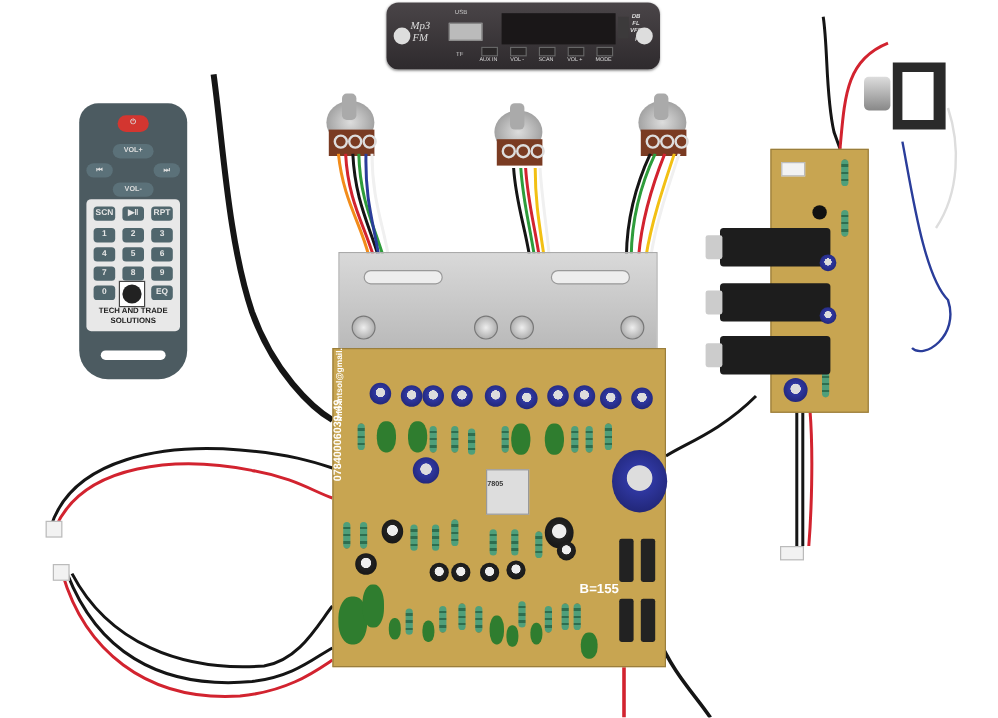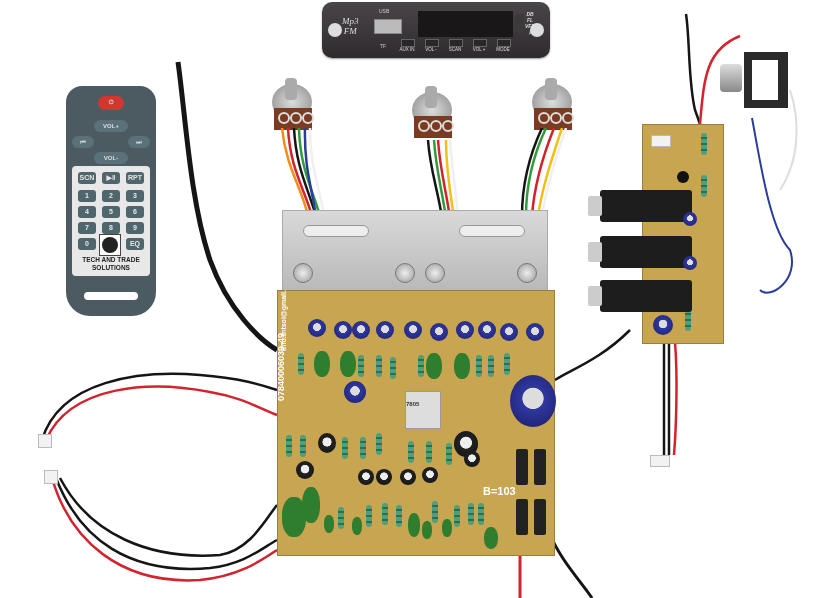--- a/index.html
+++ b/index.html
@@ -256,21 +256,21 @@
   <div class="res" style="left:104px;top:212px;"></div>
     <div class="res" style="left:118px;top:214px;"></div>
   <div class="res" style="left:154px;top:210px;"></div>
     <div class="res" style="left:176px;top:214px;"></div>
   <div class="res" style="left:190px;top:212px;"></div>
     <div class="res" style="left:200px;top:212px;"></div>
   <div class="diode" style="left:238px;top:158px;"></div>
   <div class="diode" style="left:256px;top:158px;"></div>
   <div class="diode" style="left:238px;top:208px;"></div>
   <div class="diode" style="left:256px;top:208px;"></div>
-  <div class="b155">B=103</div>
+  <div class="b155">B=155</div>
 </div>
 
 <div class="abs tone">
   <div class="conn" style="left:8px;top:10px;width:18px;height:10px;"></div>
   <div class="res" style="left:58px;top:8px;"></div>
   <div class="res" style="left:58px;top:50px;"></div>
   <div class="res" style="left:42px;top:184px;"></div>
   <div class="cap" style="left:10px;top:190px;width:20px;height:20px;"></div>
   <div style="position:absolute;left:34px;top:46px;width:12px;height:12px;border-radius:50%;background:#111;"></div>
 </div>

